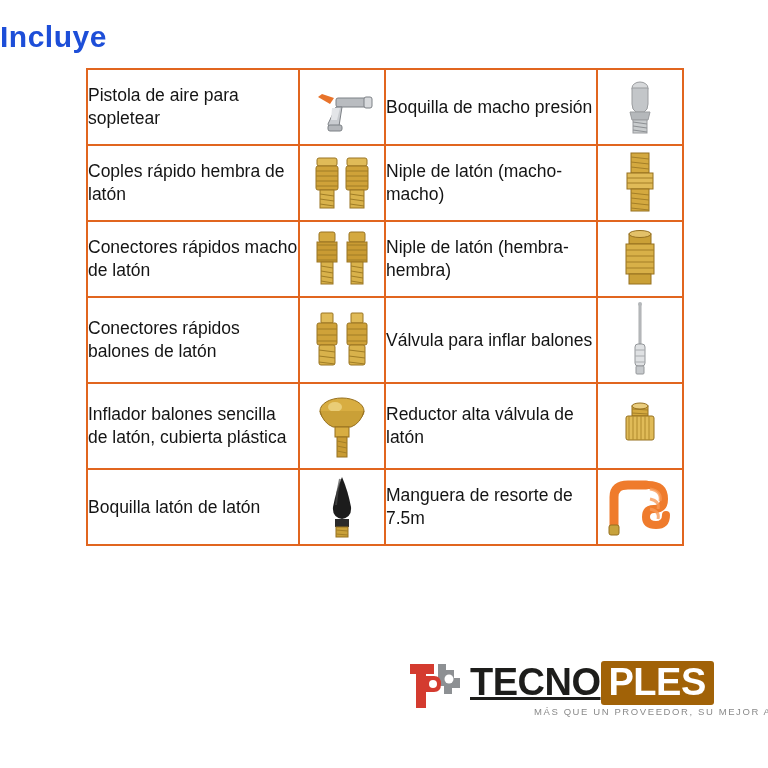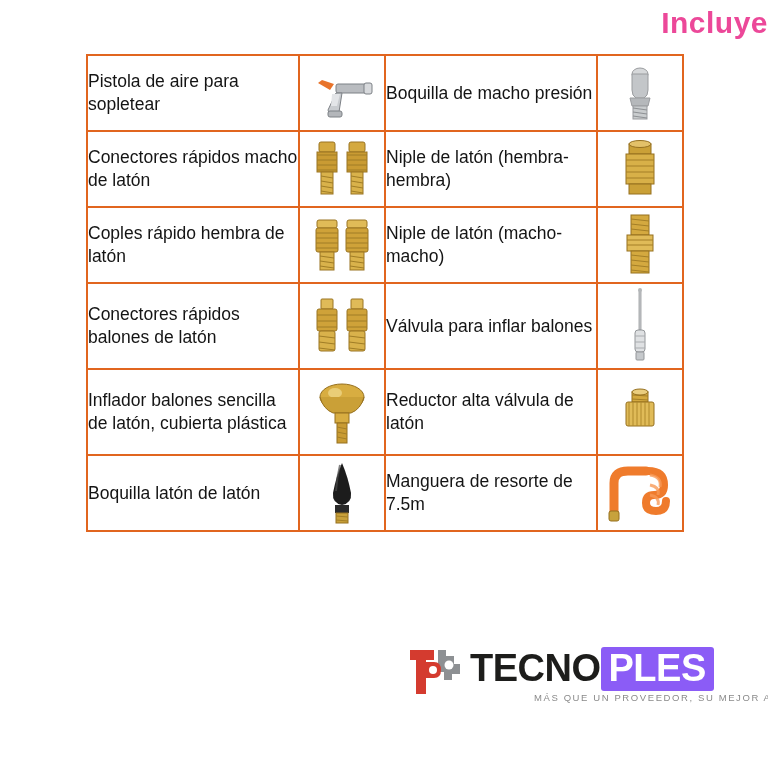--- a/index.html
+++ b/index.html
@@ -14,26 +14,26 @@
     color: #1a1a1a;
     position: relative;
     overflow: hidden;
   }
   .page {
     width: 768px;
     height: 768px;
     position: relative;
   }
   .title {
-    text-align: right;
+    text-align: left;
     font-size: 30px;
     font-weight: bold;
     letter-spacing: 0.5px;
-    color: #ec4899;
-    margin-top: 6px;
+    color: #1d4ed8;
+    margin-top: 20px;
     margin-bottom: 10px;
   }
   .table {
     position: absolute;
     left: 86px;
     top: 48px;
     width: 596px;
     border: 2px solid #0ea5e9;
     border-collapse: collapse;
     table-layout: fixed;
@@ -82,24 +82,24 @@
   }
   .logo-text {
     position: absolute;
     left: 62px;
     top: 2px;
     font-size: 38px;
     font-weight: bold;
     letter-spacing: -0.5px;
     line-height: 48px;
   }
-  .logo-tecno { color: #1d1d1b; }
+  .logo-tecno { color: #1d1d1b; text-decoration: underline; }
   .logo-ples {
     color: #ffffff;
-    background: #8b5cf6;
+    background: #a16207;
     padding: 0 8px 2px 8px;
     border-radius: 3px;
   }
   .logo-tag {
     position: absolute;
     left: 126px;
     top: 50px;
     font-size: 9.5px;
     letter-spacing: 1.6px;
     color: #8a8a8a;
@@ -144,20 +144,57 @@
               <path d="M12 14 L12 30 Q12 36 16 38 L24 38 Q28 36 28 30 L28 14 Z" fill="#c3c6c9" stroke="#9a9c9f" stroke-width="1"></path>
               <path d="M10 38 L30 38 L28 46 L12 46 Z" fill="#b5b8bb" stroke="#9a9c9f" stroke-width="1"></path>
               <rect x="13" y="46" width="14" height="13" fill="#c9ccce" stroke="#9a9c9f" stroke-width="1"></rect>
               <path d="M13 48 L27 50 M13 52 L27 54 M13 56 L27 58" stroke="#8e9194" stroke-width="1.2" fill="none"></path>
             </svg>
           </div>
         </td>
       </tr>
 
       <tr>
+        <td class="cell-text">Coples rápido hembra de latón</td>
+        <td class="cell-img">
+          <div class="icon-wrap">
+            <svg width="70" height="70" viewBox="0 0 70 70" aria-hidden="true">
+              <g>
+                <rect x="10" y="10" width="20" height="8" rx="2" fill="#e0bb58" stroke="#9a7522" stroke-width="1"></rect>
+                <rect x="9" y="18" width="22" height="24" rx="2" fill="#cfa239" stroke="#9a7522" stroke-width="1"></rect>
+                <path d="M9 23 L31 23 M9 28 L31 28 M9 33 L31 33 M9 38 L31 38" stroke="#a07d26" stroke-width="1"></path>
+                <rect x="13" y="42" width="14" height="18" fill="#d9b24b" stroke="#9a7522" stroke-width="1"></rect>
+                <path d="M13 46 L27 48 M13 51 L27 53 M13 56 L27 58" stroke="#a07d26" stroke-width="1"></path>
+              </g>
+              <g transform="translate(30,0)">
+                <rect x="10" y="10" width="20" height="8" rx="2" fill="#e0bb58" stroke="#9a7522" stroke-width="1"></rect>
+                <rect x="9" y="18" width="22" height="24" rx="2" fill="#cfa239" stroke="#9a7522" stroke-width="1"></rect>
+                <path d="M9 23 L31 23 M9 28 L31 28 M9 33 L31 33 M9 38 L31 38" stroke="#a07d26" stroke-width="1"></path>
+                <rect x="13" y="42" width="14" height="18" fill="#d9b24b" stroke="#9a7522" stroke-width="1"></rect>
+                <path d="M13 46 L27 48 M13 51 L27 53 M13 56 L27 58" stroke="#a07d26" stroke-width="1"></path>
+              </g>
+            </svg>
+          </div>
+        </td>
+        <td class="cell-text">Niple de latón (macho-macho)</td>
+        <td class="cell-img">
+          <div class="icon-wrap">
+            <svg width="44" height="72" viewBox="0 0 44 72" aria-hidden="true">
+              <rect x="13" y="6" width="18" height="20" fill="#d4a93f" stroke="#96701f" stroke-width="1"></rect>
+              <path d="M13 10 L31 12 M13 15 L31 17 M13 20 L31 22" stroke="#a47f27" stroke-width="1"></path>
+              <rect x="9" y="26" width="26" height="16" fill="#e0bb58" stroke="#96701f" stroke-width="1"></rect>
+              <path d="M9 31 L35 31 M9 36 L35 36" stroke="#a47f27" stroke-width="1"></path>
+              <rect x="13" y="42" width="18" height="22" fill="#d4a93f" stroke="#96701f" stroke-width="1"></rect>
+              <path d="M13 46 L31 48 M13 51 L31 53 M13 56 L31 58 M13 61 L31 63" stroke="#a47f27" stroke-width="1"></path>
+            </svg>
+          </div>
+        </td>
+      </tr>
+
+      <tr>
         <td class="cell-text">Conectores rápidos macho de latón</td>
         <td class="cell-img">
           <div class="icon-wrap">
             <svg width="70" height="70" viewBox="0 0 70 70" aria-hidden="true">
               <g>
                 <rect x="12" y="8" width="16" height="10" rx="2" fill="#d4a93f" stroke="#9a7522" stroke-width="1"></rect>
                 <rect x="10" y="18" width="20" height="20" fill="#c99b33" stroke="#9a7522" stroke-width="1"></rect>
                 <path d="M10 21 L30 21 M10 26 L30 26 M10 31 L30 31 M10 36 L30 36" stroke="#a07d26" stroke-width="1"></path>
                 <rect x="14" y="38" width="12" height="22" fill="#d9b24b" stroke="#9a7522" stroke-width="1"></rect>
                 <path d="M14 42 L26 44 M14 47 L26 49 M14 52 L26 54 M14 57 L26 59" stroke="#a07d26" stroke-width="1"></path>
@@ -174,57 +211,20 @@
         </td>
         <td class="cell-text">Niple de latón (hembra-hembra)</td>
         <td class="cell-img">
           <div class="icon-wrap">
             <svg width="44" height="66" viewBox="0 0 44 66" aria-hidden="true">
               <rect x="11" y="8" width="22" height="10" fill="#caa037" stroke="#96701f" stroke-width="1"></rect>
               <rect x="8" y="18" width="28" height="30" fill="#d8b048" stroke="#96701f" stroke-width="1"></rect>
               <path d="M8 24 L36 24 M8 30 L36 30 M8 36 L36 36 M8 42 L36 42" stroke="#a47f27" stroke-width="1"></path>
               <rect x="11" y="48" width="22" height="10" fill="#caa037" stroke="#96701f" stroke-width="1"></rect>
               <ellipse cx="22" cy="8" rx="11" ry="3.5" fill="#e3c169" stroke="#96701f" stroke-width="1"></ellipse>
-            </svg>
-          </div>
-        </td>
-      </tr>
-
-      <tr>
-        <td class="cell-text">Coples rápido hembra de latón</td>
-        <td class="cell-img">
-          <div class="icon-wrap">
-            <svg width="70" height="70" viewBox="0 0 70 70" aria-hidden="true">
-              <g>
-                <rect x="10" y="10" width="20" height="8" rx="2" fill="#e0bb58" stroke="#9a7522" stroke-width="1"></rect>
-                <rect x="9" y="18" width="22" height="24" rx="2" fill="#cfa239" stroke="#9a7522" stroke-width="1"></rect>
-                <path d="M9 23 L31 23 M9 28 L31 28 M9 33 L31 33 M9 38 L31 38" stroke="#a07d26" stroke-width="1"></path>
-                <rect x="13" y="42" width="14" height="18" fill="#d9b24b" stroke="#9a7522" stroke-width="1"></rect>
-                <path d="M13 46 L27 48 M13 51 L27 53 M13 56 L27 58" stroke="#a07d26" stroke-width="1"></path>
-              </g>
-              <g transform="translate(30,0)">
-                <rect x="10" y="10" width="20" height="8" rx="2" fill="#e0bb58" stroke="#9a7522" stroke-width="1"></rect>
-                <rect x="9" y="18" width="22" height="24" rx="2" fill="#cfa239" stroke="#9a7522" stroke-width="1"></rect>
-                <path d="M9 23 L31 23 M9 28 L31 28 M9 33 L31 33 M9 38 L31 38" stroke="#a07d26" stroke-width="1"></path>
-                <rect x="13" y="42" width="14" height="18" fill="#d9b24b" stroke="#9a7522" stroke-width="1"></rect>
-                <path d="M13 46 L27 48 M13 51 L27 53 M13 56 L27 58" stroke="#a07d26" stroke-width="1"></path>
-              </g>
-            </svg>
-          </div>
-        </td>
-        <td class="cell-text">Niple de latón (macho-macho)</td>
-        <td class="cell-img">
-          <div class="icon-wrap">
-            <svg width="44" height="72" viewBox="0 0 44 72" aria-hidden="true">
-              <rect x="13" y="6" width="18" height="20" fill="#d4a93f" stroke="#96701f" stroke-width="1"></rect>
-              <path d="M13 10 L31 12 M13 15 L31 17 M13 20 L31 22" stroke="#a47f27" stroke-width="1"></path>
-              <rect x="9" y="26" width="26" height="16" fill="#e0bb58" stroke="#96701f" stroke-width="1"></rect>
-              <path d="M9 31 L35 31 M9 36 L35 36" stroke="#a47f27" stroke-width="1"></path>
-              <rect x="13" y="42" width="18" height="22" fill="#d4a93f" stroke="#96701f" stroke-width="1"></rect>
-              <path d="M13 46 L31 48 M13 51 L31 53 M13 56 L31 58 M13 61 L31 63" stroke="#a47f27" stroke-width="1"></path>
             </svg>
           </div>
         </td>
       </tr>
 
       <tr>
         <td class="cell-text">Conectores rápidos balones de latón</td>
         <td class="cell-img">
           <div class="icon-wrap">
             <svg width="70" height="70" viewBox="0 0 70 70" aria-hidden="true">

